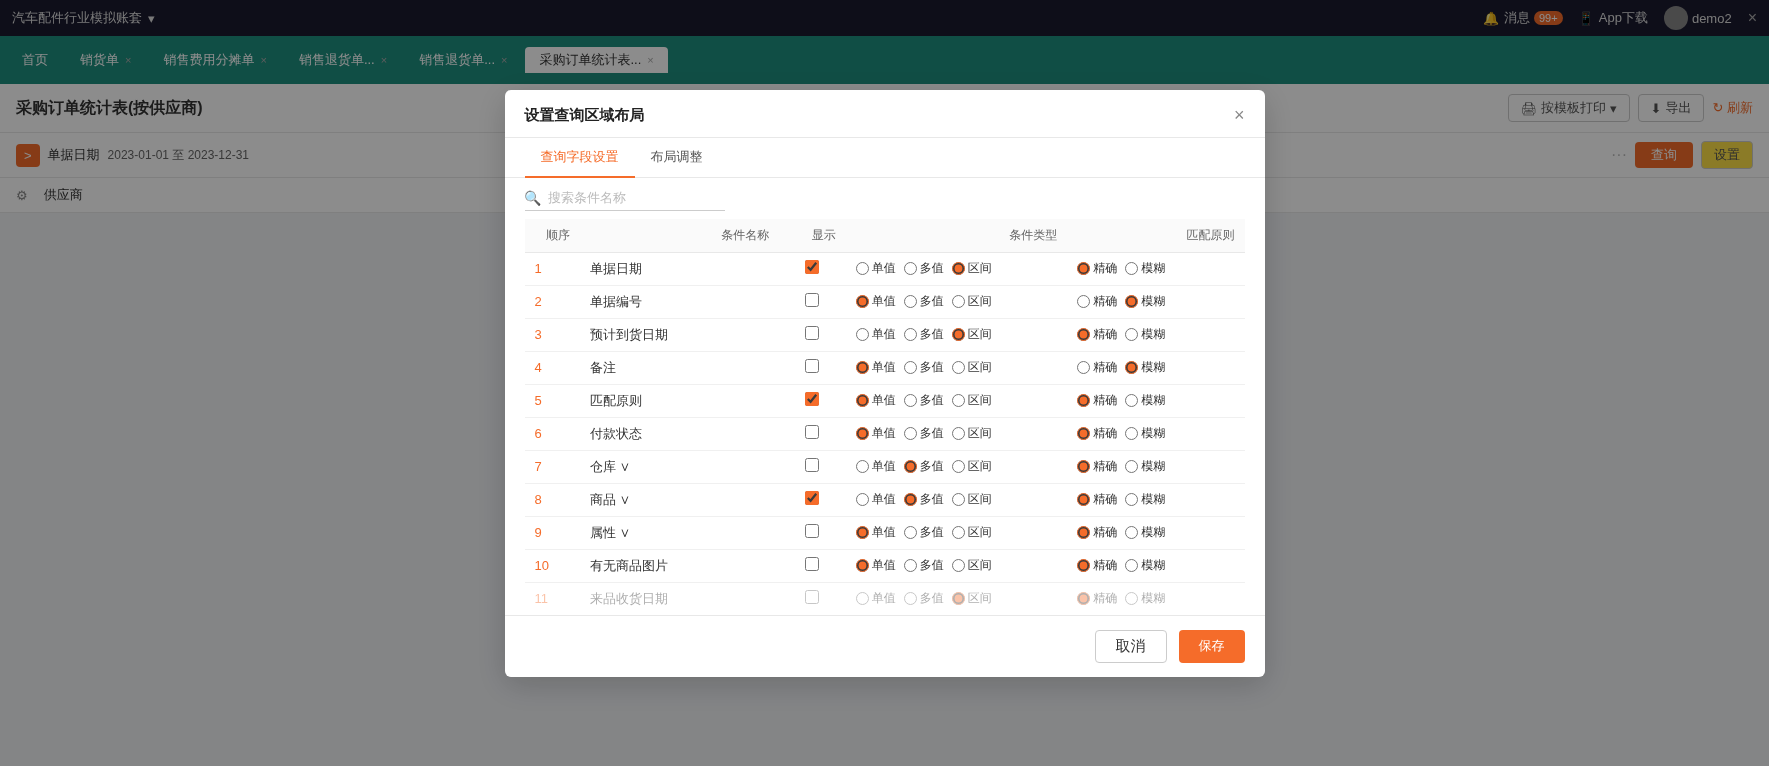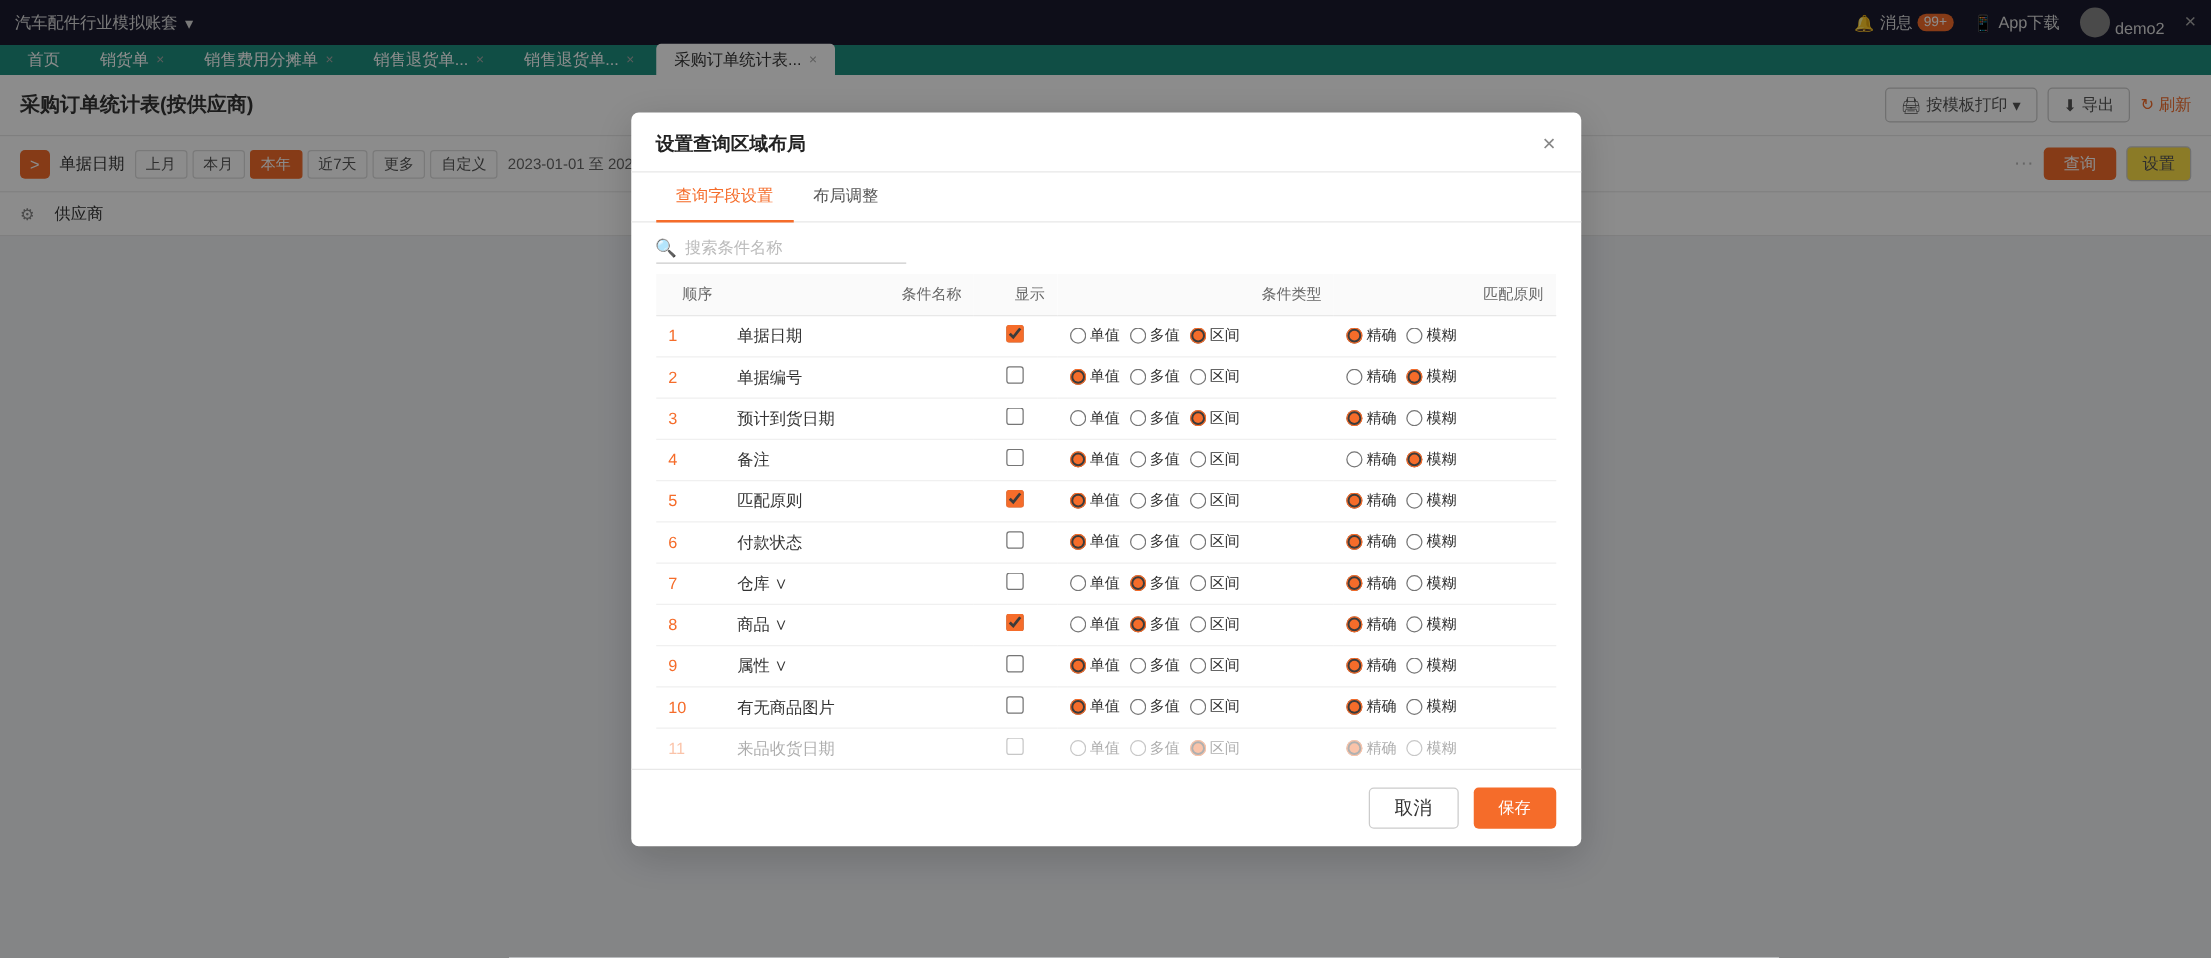--- a/index.html
+++ b/index.html
@@ -15,21 +15,21 @@
       padding: 0 12px;
       color: #fff;
     }
     .top-nav-left { font-size: 13px; color: #ddd; display: flex; align-items: center; gap: 6px; }
     .top-nav-right { display: flex; align-items: center; gap: 16px; font-size: 13px; color: #ddd; }
     .nav-badge { background: #f56c2a; color: #fff; border-radius: 10px; padding: 1px 5px; font-size: 11px; }
 
     
     .tab-bar {
       background: #1e8e7e;
-      height: 24px;
+      height: 48px;
       display: flex;
       align-items: center;
       padding: 0 8px;
       gap: 4px;
     }
     .tab-item {
       padding: 4px 14px;
       border-radius: 4px 4px 0 0;
       font-size: 13px;
       color: #fff;
@@ -254,21 +254,21 @@
   <div class="top-nav-right">
     <span style="display:flex;align-items:center;gap:4px;cursor:pointer;">
       <span>🔔</span>
       <span>消息</span>
       <span class="nav-badge">99+</span>
     </span>
     <span style="display:flex;align-items:center;gap:4px;cursor:pointer;">
       <span>📱</span>
       <span>App下载</span>
     </span>
-    <span style="display:flex;align-items:flex-end;gap:4px;cursor:pointer;">
+    <span style="display:flex;align-items:center;gap:4px;cursor:pointer;">
       <span style="width:24px;height:24px;background:#888;border-radius:50%;display:inline-block;"></span>
       <span>demo2</span>
     </span>
     <span style="cursor:pointer;font-size:16px;color:#aaa;">×</span>
   </div>
 </div>
 
 <div class="tab-bar">
   <div class="tab-item">
     <span>首页</span>
@@ -310,28 +310,20 @@
     <button class="btn-refresh">
       <span>↻</span>
       <span>刷新</span>
     </button>
   </div>
 </div>
 
 <div class="filter-bar">
   <button class="filter-toggle">&gt;</button>
   <span class="date-label">单据日期</span>
-  <div class="date-btns">
-    <button class="date-btn">上月</button>
-    <button class="date-btn">本月</button>
-    <button class="date-btn active">本年</button>
-    <button class="date-btn">近7天</button>
-    <button class="date-btn">更多</button>
-    <button class="date-btn">自定义</button>
-  </div>
   <span class="date-range">2023-01-01 至 2023-12-31</span>
   <span style="flex:1"></span>
   <span style="color:#bbb;font-size:16px;cursor:pointer;">···</span>
   <button class="query-btn">查询</button>
   <button class="set-btn">设置</button>
 </div>
 
 <div class="table-area">
   <div class="table-header-row">
     <span class="col-settings-icon">⚙</span>

